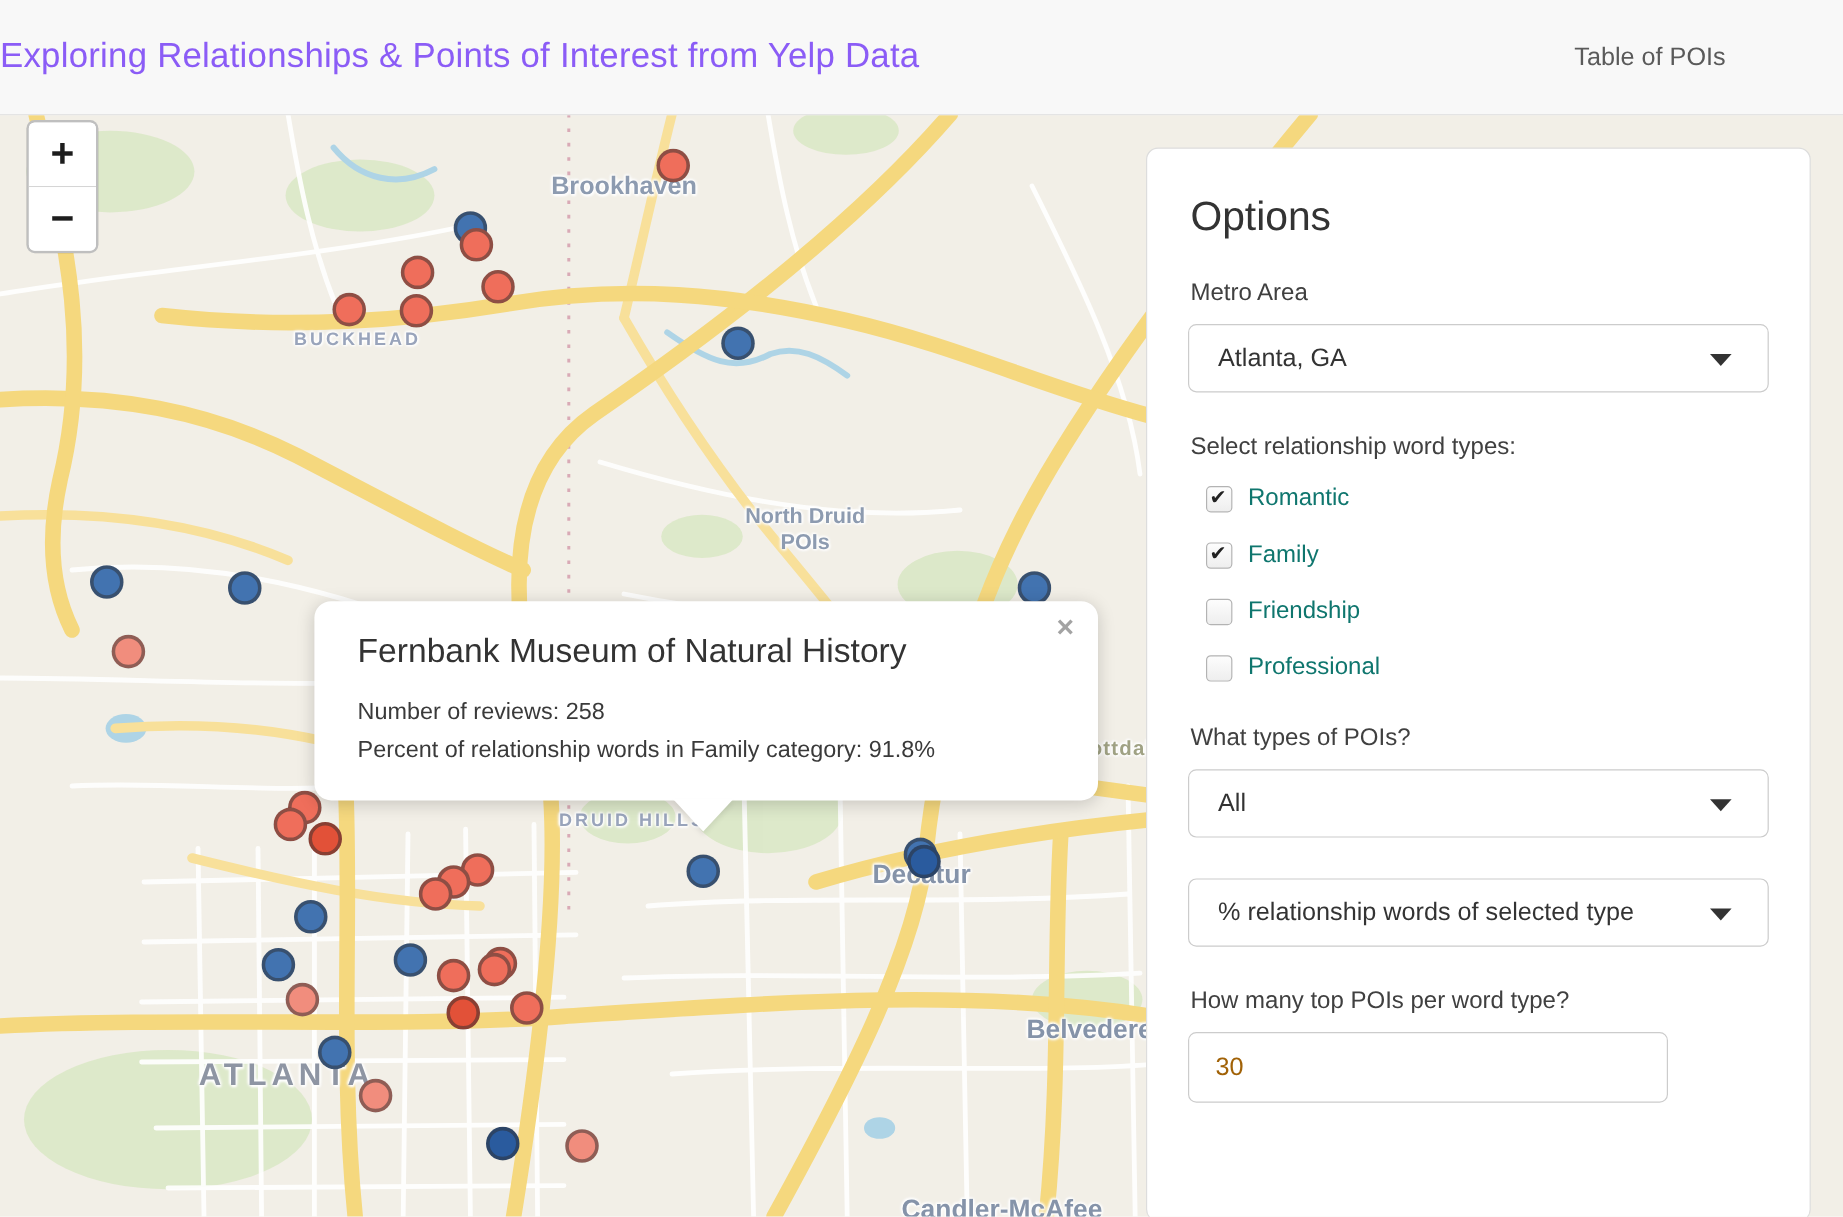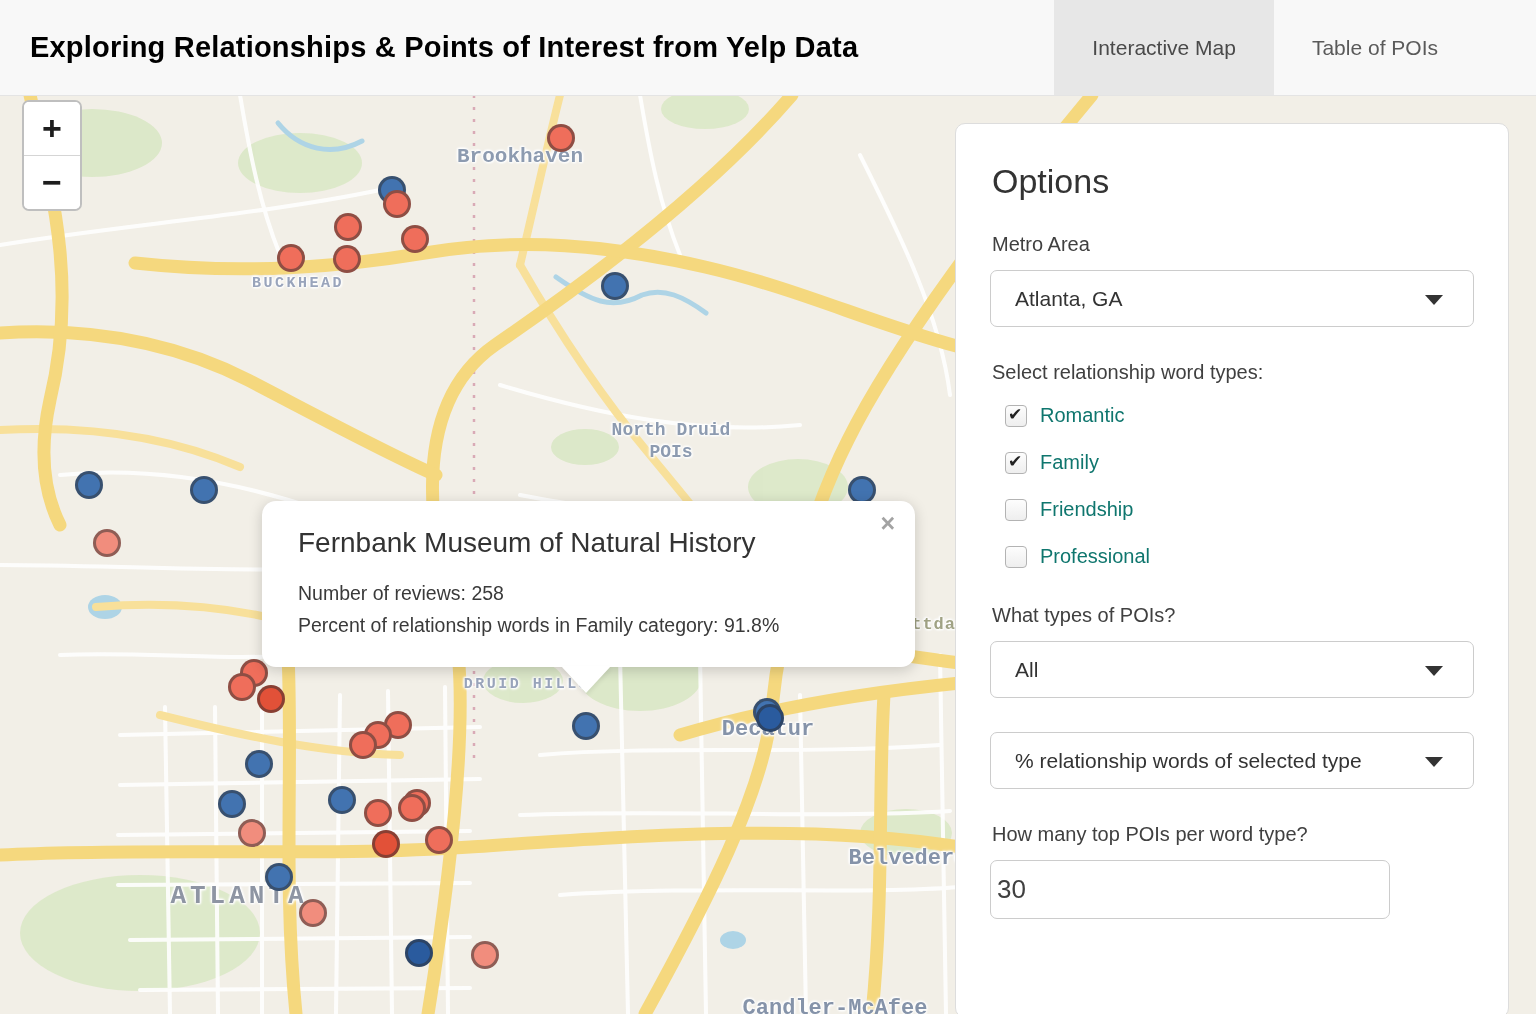--- a/index.html
+++ b/index.html
@@ -8,41 +8,41 @@
     font-family:"Liberation Sans", sans-serif;background:#fff;
     -webkit-font-smoothing:antialiased;
   }
   
   .navbar{
     position:absolute;left:0;top:0;width:1536px;height:95px;
     background:#f8f8f8;border-bottom:1px solid #e4e4e4;z-index:20;
     display:flex;align-items:stretch;
   }
   .brand{
-    font-size:29px;color:#000000;display:flex;align-items:center;
-    padding-left:30px;white-space:nowrap;flex:0 0 auto;letter-spacing:.2px;font-weight:bold;
+    font-size:29px;color:#8b5cf6;display:flex;align-items:center;
+    white-space:nowrap;flex:0 0 auto;letter-spacing:.2px;
   }
   .tabs{display:flex;margin-left:auto;margin-right:60px;}
   .tab{
     display:flex;align-items:center;padding:0 38px;font-size:21px;color:#5a5a5a;
     cursor:pointer;white-space:nowrap;
   }
   .tab.active{background:#e7e7e7;color:#4a4a4a;}
   
   .map{
     position:absolute;left:0;top:95px;width:1536px;height:919px;
     background:#f2efe7;overflow:hidden;z-index:1;
   }
   .map svg{position:absolute;left:0;top:0;}
   .layer{position:absolute;left:0;top:0;width:100%;height:100%;}
   .maplabel{
     position:absolute;transform:translate(-50%,-50%);white-space:nowrap;
     color:#8d9bb0;font-weight:bold;
     text-shadow:0 0 3px #fff,0 0 3px #fff,0 0 4px #fff,1px 1px 2px #fff,-1px -1px 2px #fff;
-    z-index:2;pointer-events:none;font-family:Liberation Mono, monospace;
+    z-index:2;pointer-events:none;
   }
   .maplabel.city{font-size:21px;}
   .maplabel.city-sm{font-size:18px;}
   .maplabel.city-lg{font-size:22px;color:#8593a9;}
   .maplabel.hood{font-size:15px;letter-spacing:2.5px;color:#99a4bb;font-weight:600;}
   .maplabel.metro{font-size:26px;letter-spacing:4px;color:#8e95a3;}
   .maplabel.suburb{font-size:17px;color:#a0a284;letter-spacing:1px;}
   .marker{
     position:absolute;width:22px;height:22px;border-radius:50%;
     border:3px solid rgba(45,45,45,.5);box-sizing:content-box;z-index:3;cursor:pointer;
@@ -96,32 +96,31 @@
   .cb{
     width:20px;height:20px;border:1px solid #b3b3b3;border-radius:4px;
     background:linear-gradient(#fdfdfd,#eee);position:relative;flex:0 0 auto;
   }
   .cb.checked::after{
     content:"\2714";position:absolute;left:2px;top:-2px;font-size:17px;color:#222;
   }
   .cbrow span{margin-left:13px;font-size:20px;color:#0f766e;}
   .num-input{
     width:400px;height:59px;border:1px solid #ccc;border-radius:7px;
-    font-size:26px;color:#404040;padding:0 6px;box-sizing:border-box;
+    font-size:21px;color:#a16207;padding:0 22px;box-sizing:border-box;
     font-family:"Liberation Sans", sans-serif;outline:none;background:#fff;
   }
   .mt8{margin-top:8px;}
 </style>
 </head>
 <body>
 
 <div class="navbar">
   <div class="brand">Exploring Relationships &amp; Points of Interest from Yelp Data</div>
   <div class="tabs">
-    <div class="tab active">Interactive Map</div>
     <div class="tab">Table of POIs</div>
   </div>
 </div>
 
 <div class="map">
   <svg width="1536" height="919" viewBox="0 0 1536 919">
 
     <g fill="#d9e7c4" opacity="0.85">
       <ellipse cx="300" cy="68" rx="62" ry="30"></ellipse>
       <ellipse cx="92" cy="48" rx="70" ry="34"></ellipse>

